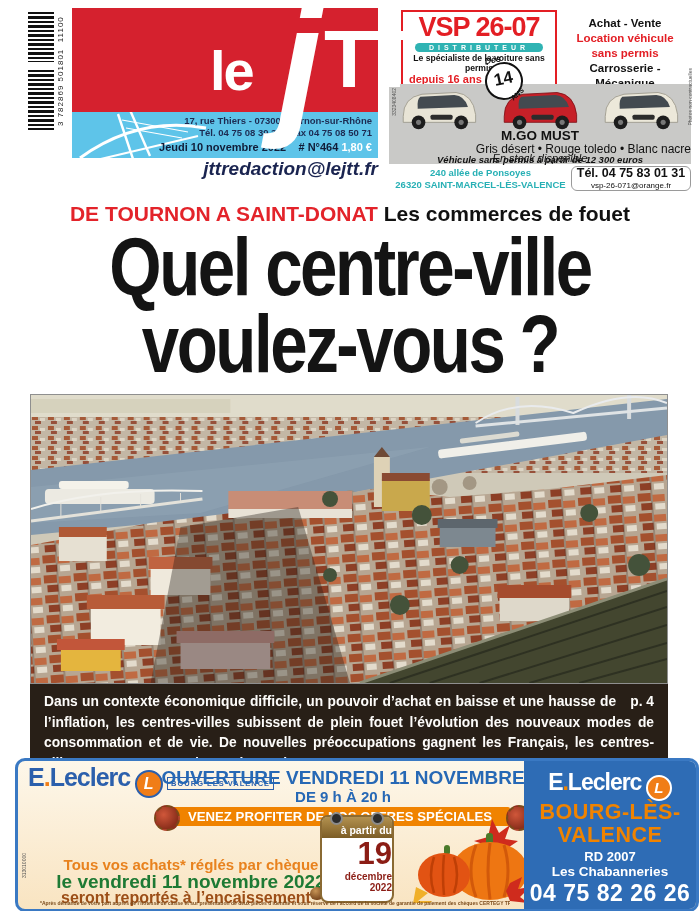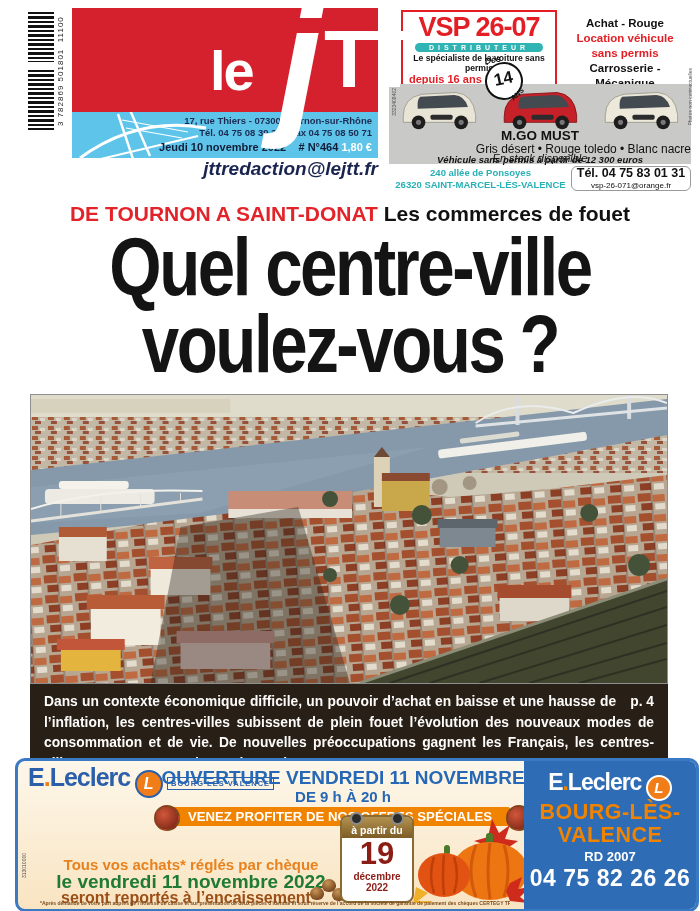--- a/index.html
+++ b/index.html
@@ -99,22 +99,22 @@
             font-weight:bold;color:#9c4e17;letter-spacing:-0.5px;}
   .op-l1{position:absolute;left:18px;top:95px;width:310px;text-align:center;font-size:15px;
          font-weight:bold;color:#e8821e;}
   .op-l2{position:absolute;left:18px;top:110px;width:310px;text-align:center;font-size:19px;
          font-weight:bold;color:#1e7a34;}
   .op-l3{position:absolute;left:18px;top:128px;width:300px;text-align:center;font-size:16px;
          font-weight:bold;color:#9c4e17;}
   .chest3{position:absolute;left:292px;top:118px;width:40px;height:24px;}
   .chest3 i{position:absolute;width:14px;height:13px;border-radius:50% 50% 45% 45%;
             background:radial-gradient(circle at 40% 30%,#c79455,#7c4a20 70%);}
-  .calendar{position:absolute;left:322px;top:54px;width:70px;height:84px;border:2px solid #8a6a33;
-            border-radius:8px;background:#fff;text-align:center;}
+  .calendar{position:absolute;left:302px;top:54px;width:70px;height:84px;border:2px solid #8a6a33;
+            border-radius:8px;background:#fff;text-align:right;}
   .cal-top{background:linear-gradient(#b3914f,#7c5d26);color:#fff;font-size:10.5px;font-weight:bold;
            border-radius:5px 5px 0 0;padding:7px 0 2px;}
   .cal-ring{position:absolute;top:-5px;width:9px;height:9px;border-radius:50%;background:#2c2c2c;
             border:2px solid #8a8a8a;}
   .cal-day{font-size:31px;font-weight:bold;color:#8b1d15;line-height:1.05;}
   .cal-month{font-size:10px;font-weight:bold;color:#8b1d15;}
   .lpanel{position:absolute;right:0;top:0;width:172px;height:148px;background:#2e6cb5;
           text-align:center;color:#fff;}
   .lpanel .lec-word{color:#fff;font-size:23px;}
   .lpanel .lcircle{border-color:#fff;width:22px;height:22px;line-height:22px;font-size:15px;}
@@ -166,21 +166,21 @@
   <div class="abs mast-email">jttredaction@lejtt.fr</div>
 
   <div class="abs vsp">
     <div class="vsp-box">
       <div class="vsp-title">VSP 26-07</div>
       <div class="vsp-pill">DISTRIBUTEUR</div>
       <div class="vsp-spec">Le spécialiste de la voiture sans permis</div>
       <div class="vsp-since">depuis 16 ans</div>
     </div>
     <div class="vsp-services">
-      <div>Achat - Rouge</div>
+      <div>Achat - Vente</div>
       <div class="red">Location véhicule</div>
       <div class="red">sans permis</div>
       <div>Carrosserie - Mécanique</div>
     </div>
 
     <div class="vsp-gray">
       <div class="age-badge">
         <span class="des">Dès</span>
         <div class="num">14</div>
         <span class="ans">ANS</span>
@@ -387,20 +387,21 @@
     </svg>
 
     <div class="lpanel">
       <div style="margin-top:8px;">
         <span class="lec-word"><span>E</span><span class="dot" style="color:#f08300;">.</span><span>Leclerc</span></span>
         <span class="lcircle">L</span>
       </div>
       <div class="lp-city">BOURG-LÈS-</div>
       <div class="lp-city">VALENCE</div>
       <div class="lp-road">RD 2007</div>
+      <div class="lp-place">Les Chabanneries</div>
       <div class="lp-phone">04 75 82 26 26</div>
     </div>
 
     <div class="fineprint">*Après demande de votre part auprès de l’hôtesse de caisse et sur présentation de deux pièces d’identité et sous réserve de l’accord de la société de garantie de paiement des chèques CERTEGY TRANSAX/VERIFRANCE. (hors E.LECLERC voyages)</div>
     <div class="lref">313010000</div>
   </div>
 
 </div>
 
 </body></html>

